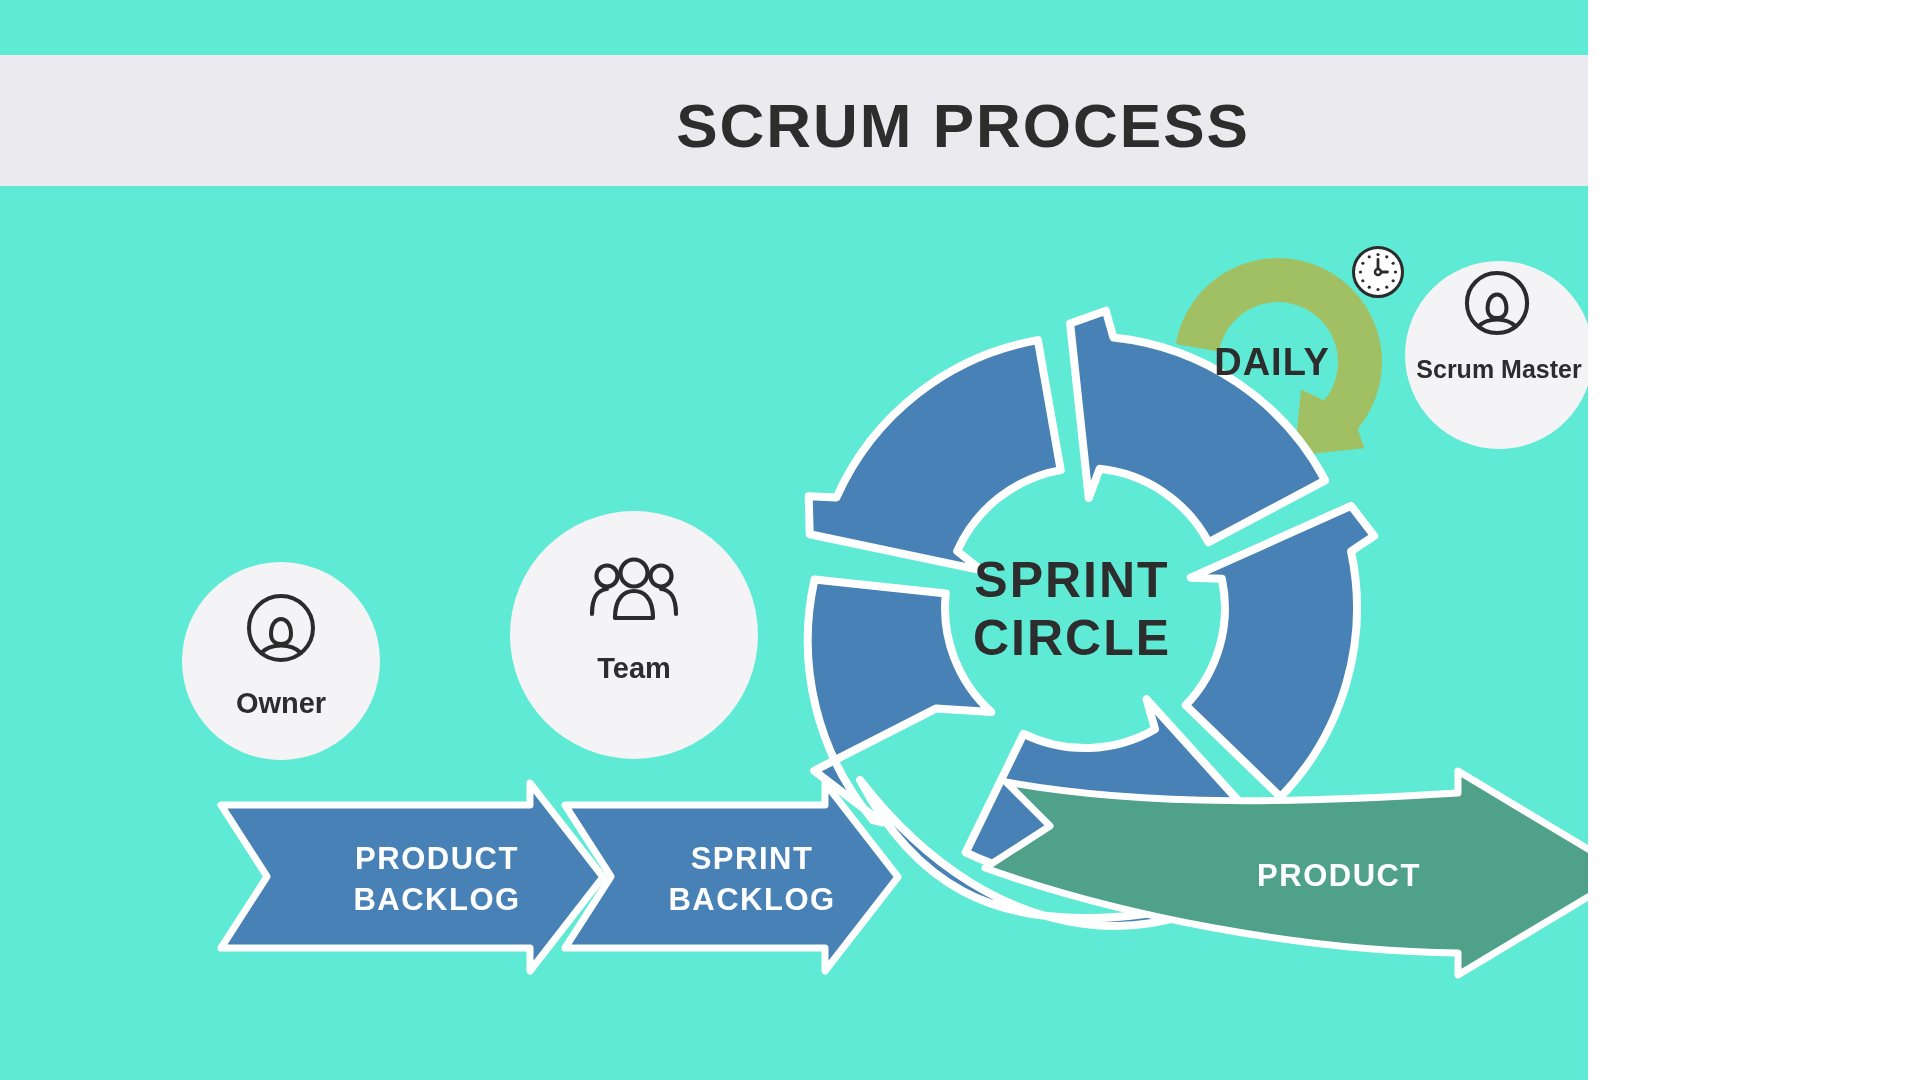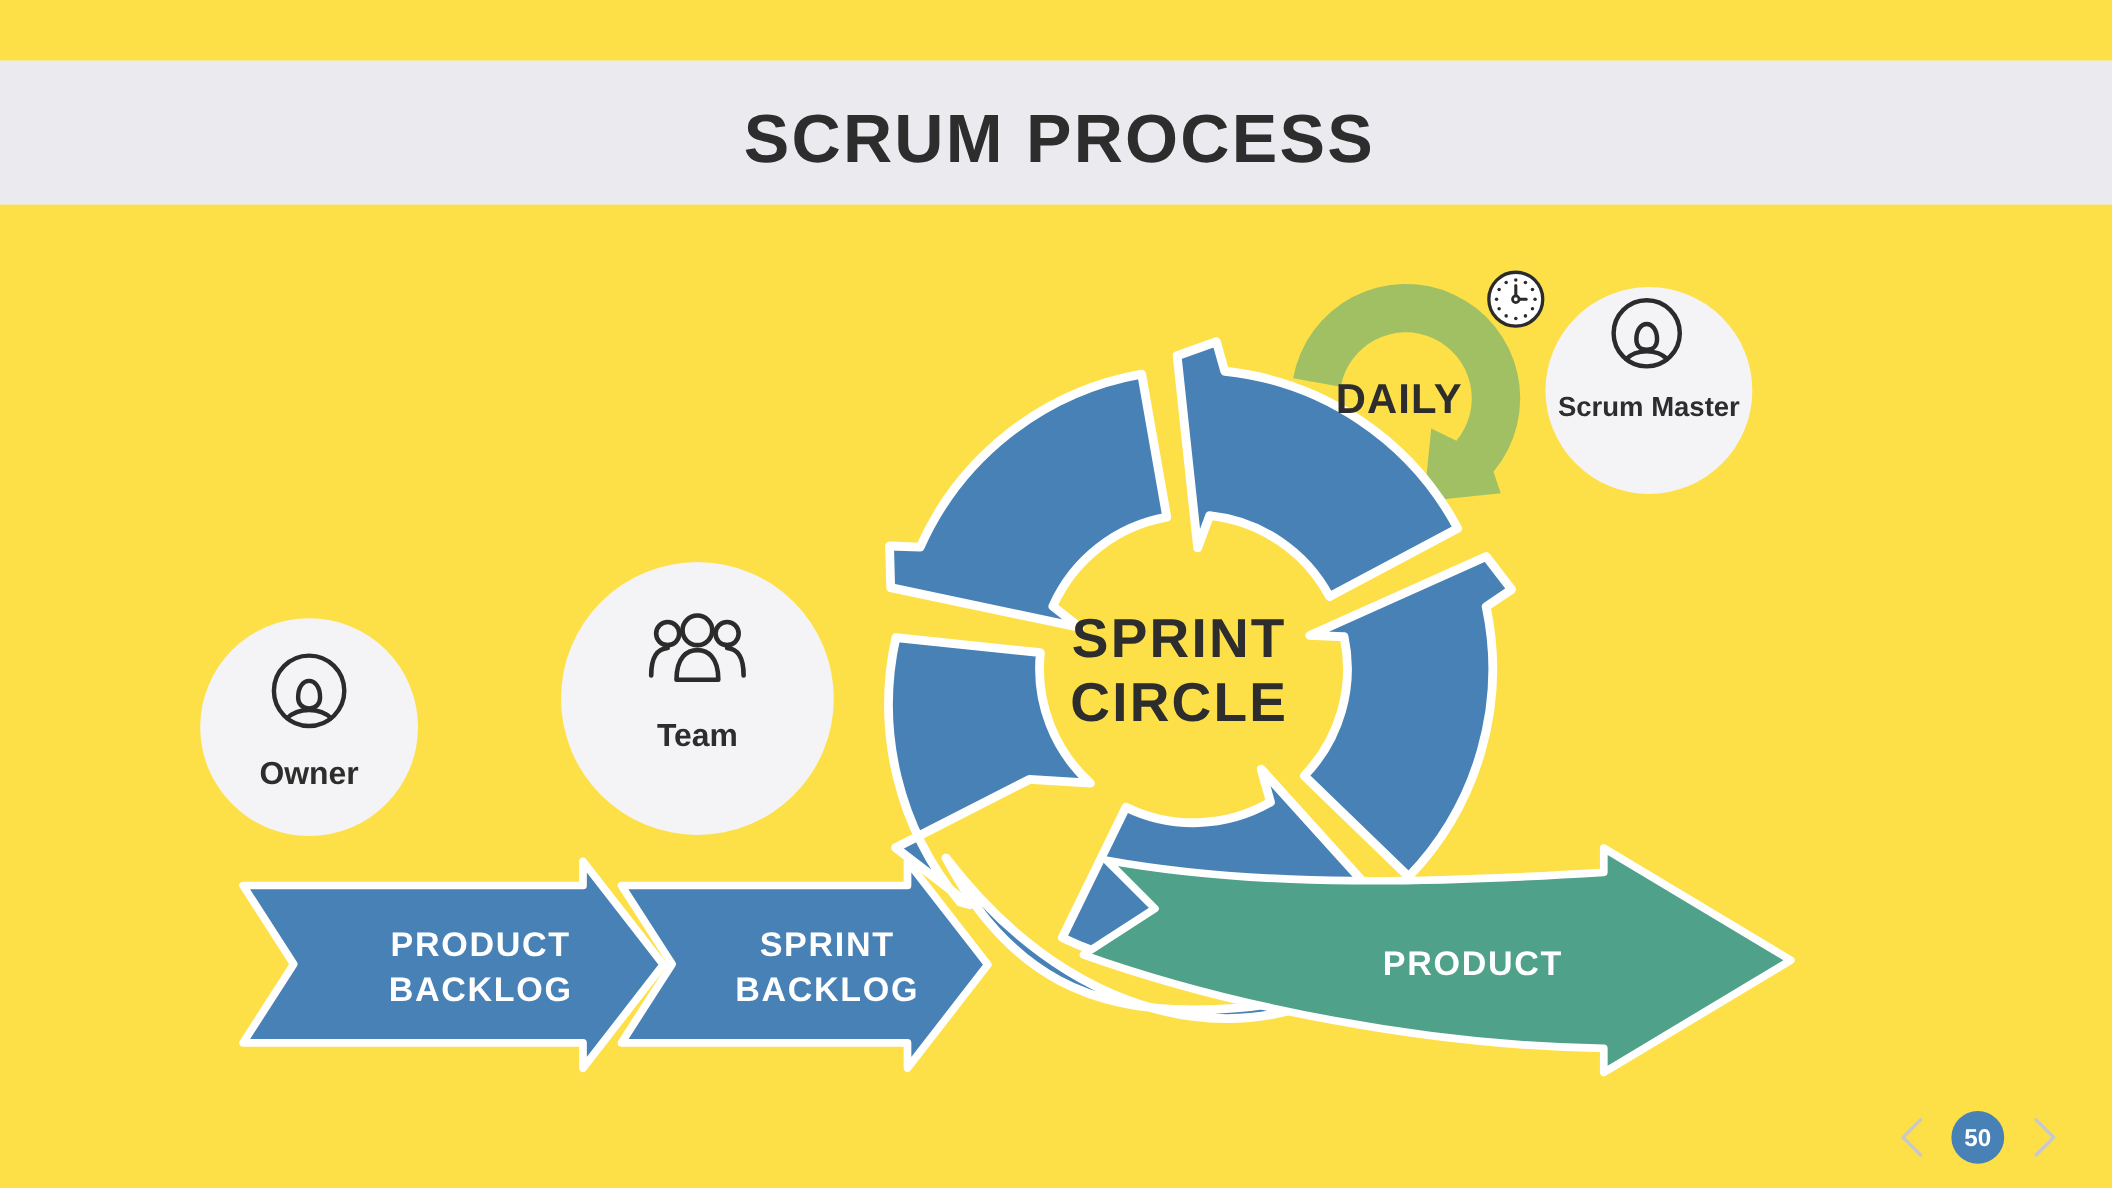--- a/index.html
+++ b/index.html
@@ -1,19 +1,19 @@
 <!DOCTYPE html>
 <html><head>
 <meta charset="utf-8">
 <style>
   html,body { margin:0; padding:0; background:#ffffff; }
   .slide {
     position:relative;
-    width:1920px; height:1080px;
-    background:#fde047;
+    width:1588px; height:1080px;
+    background:#5eead4;
     font-family:"Liberation Sans", sans-serif;
     overflow:hidden;
   }
   svg { position:absolute; left:0; top:0; }
   .seg   { stroke:#ffffff; stroke-width:8; stroke-linejoin:round; }
   .arrow { stroke:#ffffff; stroke-width:7; stroke-linejoin:round; }
   .title-text {
     font-size:62px; font-weight:bold; letter-spacing:2px;
     fill:#2D2D2D; text-anchor:middle;
   }

